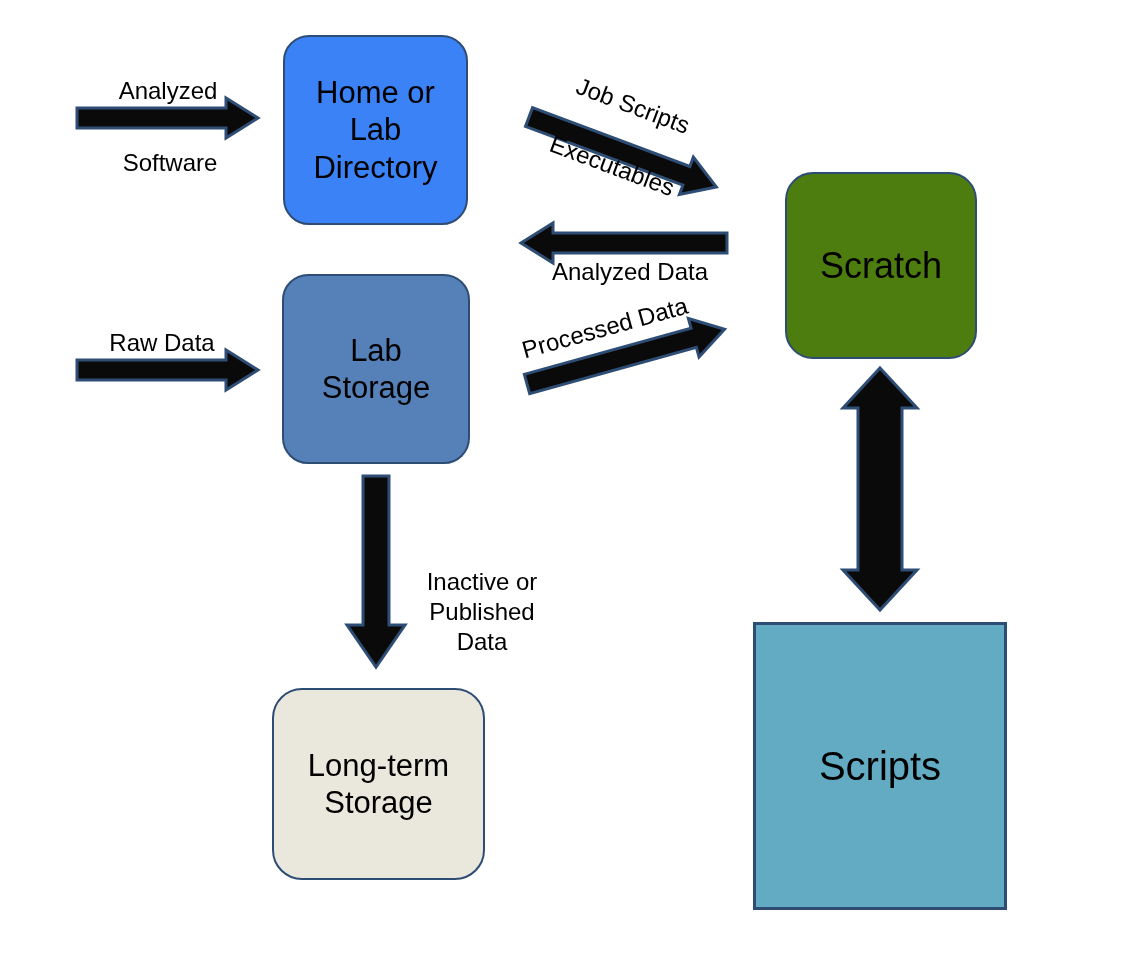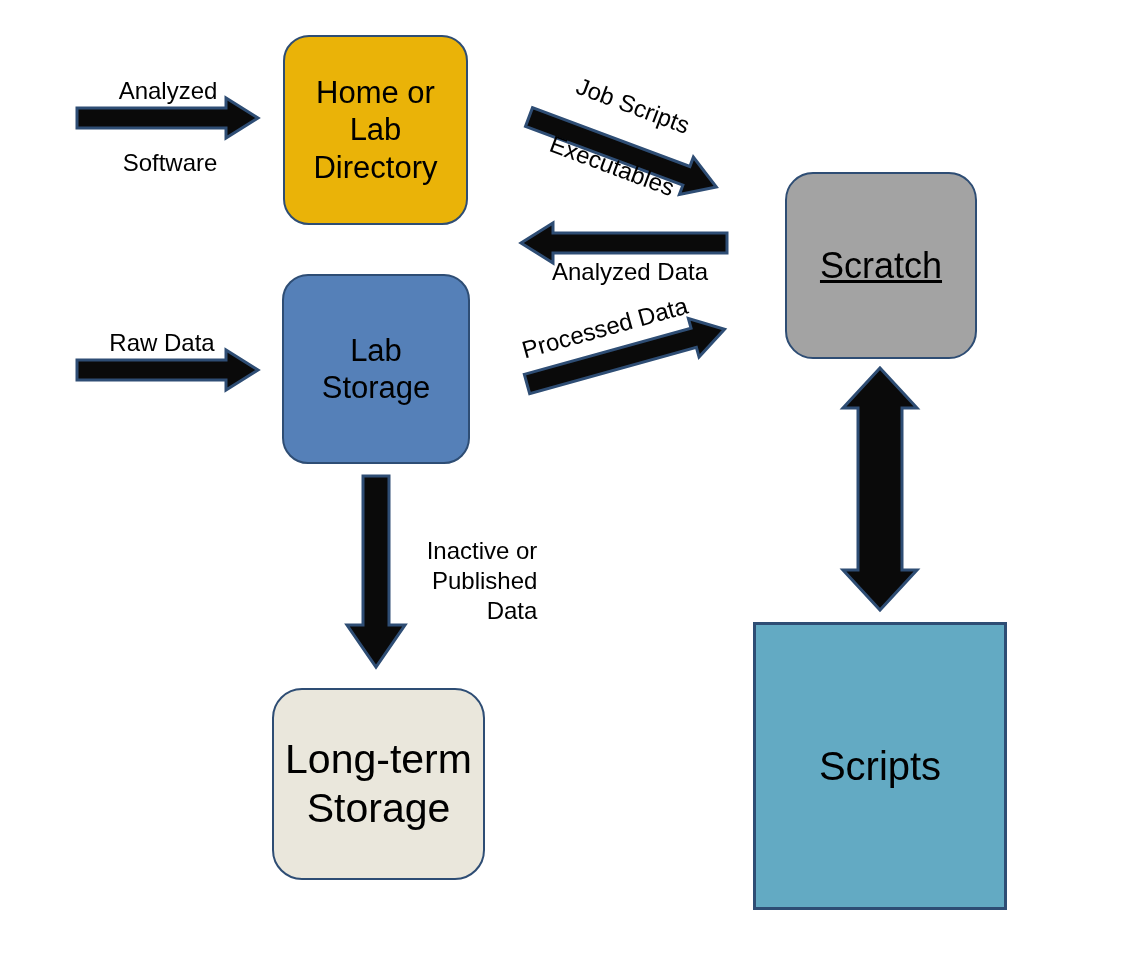--- a/index.html
+++ b/index.html
@@ -38,21 +38,21 @@
     text-align: center;
   }
   .node .node-label {
     white-space: pre-line;
     line-height: 1.2;
   }
   .node-home      { left: 283px; top: 35px;  width: 185px; height: 190px; border-radius: 26px; font-size: 31px; }
   .node-lab       { left: 282px; top: 274px; width: 188px; height: 190px; border-radius: 26px; font-size: 31px; }
   .node-scratch   { left: 785px; top: 172px; width: 192px; height: 187px; border-radius: 28px; font-size: 36px; }
   .node-cluster   { left: 753px; top: 622px; width: 254px; height: 288px; border-radius: 0;    font-size: 40px; border-width: 3px; }
-  .node-longterm  { left: 272px; top: 688px; width: 213px; height: 192px; border-radius: 30px; font-size: 41px; }
+  .node-longterm  { left: 272px; top: 688px; width: 213px; height: 192px; border-radius: 30px; font-size: 31px; }
 
   .edge-label {
     position: absolute;
     font-size: 24px;
     white-space: nowrap;
     transform: translate(-50%, -50%);
     text-align: center;
   }
   .edge-label.rot20  { transform: translate(-50%, -50%) rotate(20.5deg); }
   .edge-label.rotm15 { transform: translate(-50%, -50%) rotate(-15.5deg); }
@@ -60,21 +60,21 @@
     white-space: pre-line;
     line-height: 1.25;
   }
   .lbl-scripts     { left: 168px; top: 91px; }
   .lbl-software    { left: 170px; top: 151px; margin-top: 12px; }
   .lbl-jobscripts  { left: 633px; top: 106px; }
   .lbl-executables { left: 612px; top: 166px; }
   .lbl-analyzed    { left: 630px; top: 272px; }
   .lbl-rawdata     { left: 162px; top: 343px; }
   .lbl-processed   { left: 605px; top: 328px; }
-  .lbl-inactive    { left: 482px; top: 581px; text-align: right; }
+  .lbl-inactive    { left: 482px; top: 612px; }
 </style>
 </head>
 <body>
 
 <div class="canvas">
 
   <svg class="arrow-layer" viewBox="0 0 1130 954" xmlns="http://www.w3.org/2000/svg">
 
     <path class="arrow" d="M77,108 H226 V98 L258,118 L226,138 V128 H77 Z"></path>
 
@@ -84,32 +84,32 @@
 
     <path class="arrow" d="M727,233 H553 V223 L521,243 L553,263 V253 H727 Z"></path>
 
     <path class="arrow" transform="translate(527,384) rotate(-15.5)" d="M0,-10 H173 V-20 L205,0 L173,20 V10 H0 Z"></path>
 
     <path class="arrow" d="M363,476 V625 H347 L376,667 L405,625 H389 V476 Z"></path>
 
     <path class="arrow" d="M880,368 L917,408 H902 V570 H917 L880,610 L843,570 H858 V408 H843 Z"></path>
   </svg>
 
-  <div class="node node-home" style="background-color: #eab308;">
+  <div class="node node-home" style="background-color: #3b82f6;">
     <span class="node-label">Home or
 Lab
 Directory</span>
   </div>
 
   <div class="node node-lab" style="background-color: rgb(85, 128, 184);">
     <span class="node-label">Lab
 Storage</span>
   </div>
 
-  <div class="node node-scratch" style="background-color: #a3a3a3; text-decoration: underline;">
+  <div class="node node-scratch" style="background-color: #4d7c0f;">
     <span class="node-label">Scratch</span>
   </div>
 
   <div class="node node-cluster" style="background-color: rgb(99, 170, 195);">
     <span class="node-label">Scripts</span>
   </div>
 
   <div class="node node-longterm" style="background-color: rgb(234, 231, 220);">
     <span class="node-label">Long-term
 Storage</span>

